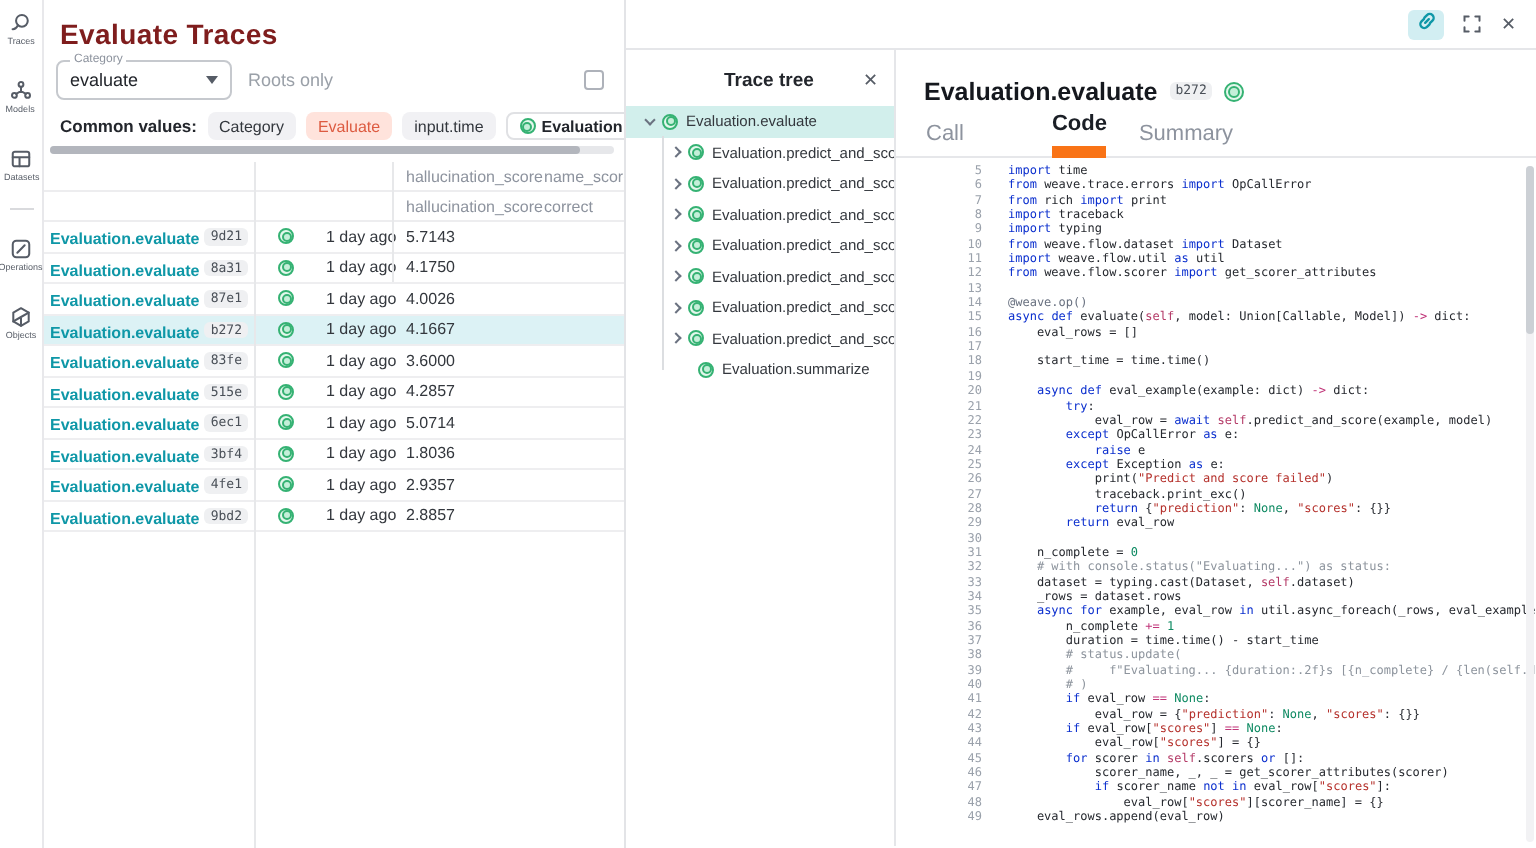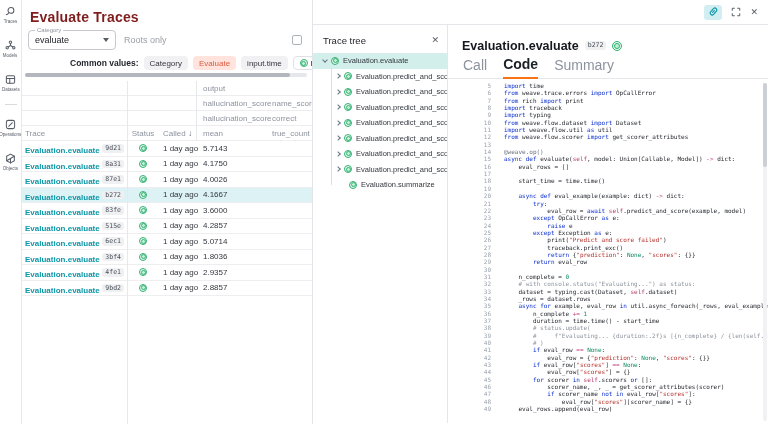--- a/index.html
+++ b/index.html
@@ -24,21 +24,21 @@
             display:flex; align-items:center; padding:0 6px; cursor:pointer; }
   .select .float-lbl { position:absolute; top:-4px; left:6px; font-size:6px; color:#8d939e; background:#fff; padding:0 2px; line-height:6px; }
   .select .val { font-size:9px; color:#23262c; }
   .select .val.ph { color:#8d939e; }
   .caret { width:0; height:0; border-left:3px solid transparent; border-right:3px solid transparent; border-top:4px solid #565c66; margin-left:auto; }
   .sel-cat { width:88px; }
   .sel-op  { width:92px; margin-left:6px; }
   .roots-lbl { font-size:9px; color:#9aa0a8; margin-left:8px; }
   .cb { width:10px; height:10px; border:1px solid #aeb2ba; border-radius:2px; background:#fff; margin-left:auto; margin-right:10px; cursor:pointer; }
 
-  .cv-row { position:absolute; left:8px; top:56px; width:400px; display:flex; align-items:center; gap:5px;margin-left:40px; }
+  .cv-row { position:absolute; left:8px; top:56px; width:400px; display:flex; align-items:center; gap:5px; }
   .cv-label { font-size:8.5px; font-weight:bold; color:#23262c; white-space:nowrap; }
   .chip { display:inline-flex; align-items:center; gap:3px; height:14px; padding:0 6px; border-radius:4px;
           font-size:8px; white-space:nowrap; cursor:pointer; }
   .chip.gray   { background:#f1f1f4; color:#33373d; }
   .chip.orange { background:#ffe3dc; color:#dd5b41; }
   .chip.ref    { background:#fff; border:1px solid #e0e1e4; color:#23262c; font-weight:bold; }
 
   .hscroll { position:absolute; left:3px; top:73px; width:282px; height:4px; border-radius:2px; background:#e6e7ea; }
   .hscroll .thumb { width:94%; height:4px; border-radius:2px; background:#b3b6bd; }
 
@@ -72,40 +72,40 @@
   
   .right { position:absolute; left:312px; top:0; right:0; bottom:0; border-left:1px solid #e3e4e7; background:#fff; }
   .topbar { height:25px; border-bottom:1px solid #e5e6e9; display:flex; justify-content:flex-end; align-items:center; gap:9px; padding-right:10px; }
   .tb-btn { width:18px; height:15px; border-radius:3px; background:#d2eef2; display:flex; align-items:center; justify-content:center; cursor:pointer; }
   .tb-ic { display:flex; align-items:center; justify-content:center; cursor:pointer; color:#565c66; font-size:9px; line-height:1; }
   .right-body { display:flex; height:398px; }
 
   
   .tree { width:135px; border-right:1px solid #e5e6e9; padding-top:7px; position:relative; overflow:hidden; }
   .tree-head { display:flex; align-items:center; padding:0 8px 0 10px; height:16px; }
-  .tree-title { font-size:9.5px; font-weight:normal; color:#23262c; }
+  .tree-title { font-size:9.5px; font-weight:bold; color:#23262c;margin-left:39px; }
   .tree-close { margin-left:auto; font-size:9px; color:#565c66; cursor:pointer; }
   .tree-rows { margin-top:5px; position:relative; }
   .tnode { display:flex; align-items:center; gap:4px; height:15.5px; padding-left:10px; font-size:7.5px; color:#33373d;
            white-space:nowrap; cursor:pointer; overflow:hidden; }
   .tnode.root { background:#d2efec; }
   .tnode.child { padding-left:23px; }
   .tnode.leaf { padding-left:36px; }
   .chev { width:4px; height:4px; border-right:1.2px solid #6b7280; border-bottom:1.2px solid #6b7280; flex:none; }
   .chev.down { transform:rotate(45deg); margin-top:-2px; }
   .chev.rightc { transform:rotate(-45deg); }
   .guide { position:absolute; left:18px; top:15px; width:1px; background:#dcdee1; }
 
   
   .detail { flex:1; position:relative; display:flex; flex-direction:column; overflow:hidden; }
   .d-header { padding:11px 14px 0; height:30px; display:flex; align-items:center; gap:6px; }
   .d-title { font-size:12.5px; font-weight:bold; color:#15181e; }
   .tabs { display:flex; gap:16px; padding-left:15px; border-bottom:1px solid #e6e7ea; height:24px; align-items:flex-end; }
-  .tab { font-size:14px; color:#8d939e; padding-bottom:5px; cursor:pointer; }
-  .tab.active { color:#1b1f26; font-weight:bold; border-bottom:2px solid #f97316; margin-bottom:-1px; }
+  .tab { font-size:11px; color:#8d939e; padding-bottom:5px; cursor:pointer; }
+  .tab.active { color:#1b1f26; font-weight:bold; border-bottom:6px solid #f97316; margin-bottom:-1px;margin-left:28px; }
 
   .code { flex:1; overflow:hidden; padding-top:3px; font-family:"DejaVu Sans Mono", monospace; font-size:6px; line-height:7.35px; }
   .code-line { display:flex; white-space:pre; }
   .ln { width:56px; text-align:right; padding-right:13px; color:#9aa1ab; flex:none; }
   .src { color:#26292f; }
   .k   { color:#0b2fce; }
   .s   { color:#b5312c; }
   .n   { color:#0e8a62; }
   .num { color:#0e8a62; }
   .c   { color:#8d949d; }
@@ -204,40 +204,29 @@
     </div>
 
     <div class="hscroll">
         <div class="thumb"></div>
       </div>
 
     <div class="tbl">
       <div class="vline-a"></div>
       <div class="vline-b"></div>
 
-      <div class="ghead ghead-first">
-        <span class="gh-l">output</span>
-      </div>
       <div class="ghead">
         <span class="gh-l">hallucination_score</span>
         <span class="gh-r">name_score</span>
       </div>
       <div class="ghead">
         <span class="gh-l">hallucination_score</span>
         <span class="gh-r">correct</span>
       </div>
 
-      <div class="hrow">
-        <span class="c-trace hc">Trace</span>
-        <span class="c-id"></span>
-        <span class="c-status hc">Status</span>
-        <span class="c-called hc"><span>Called</span> <span style="color:#565c66">↓</span></span>
-        <span class="c-mean hc" style="text-align:left">mean</span>
-        <span class="c-true hc">true_count</span>
-      </div>
 
       <div>
           <div class="trow">
             <span class="c-trace"><span class="trace-link">Evaluation.evaluate</span></span>
             <span class="c-id">
               <span class="badge">9d21</span>
             </span>
             <span class="c-status">
               <span class="opic tiny"></span>
             </span>

